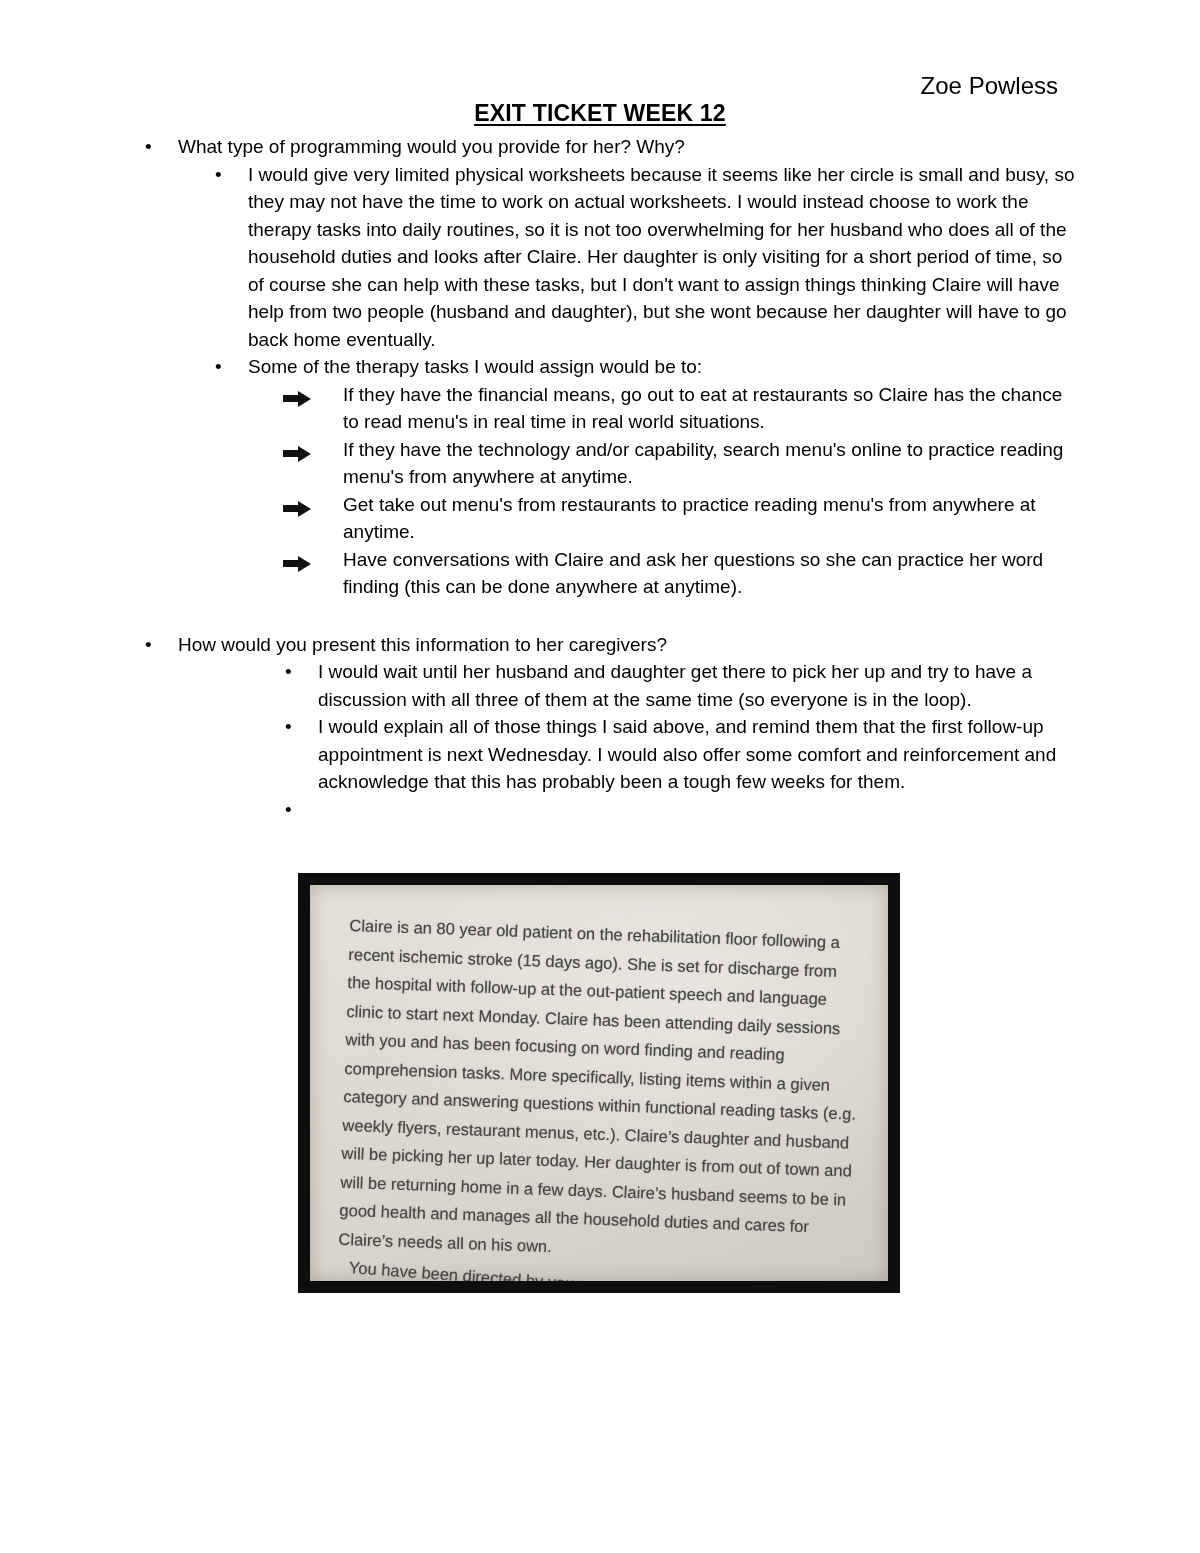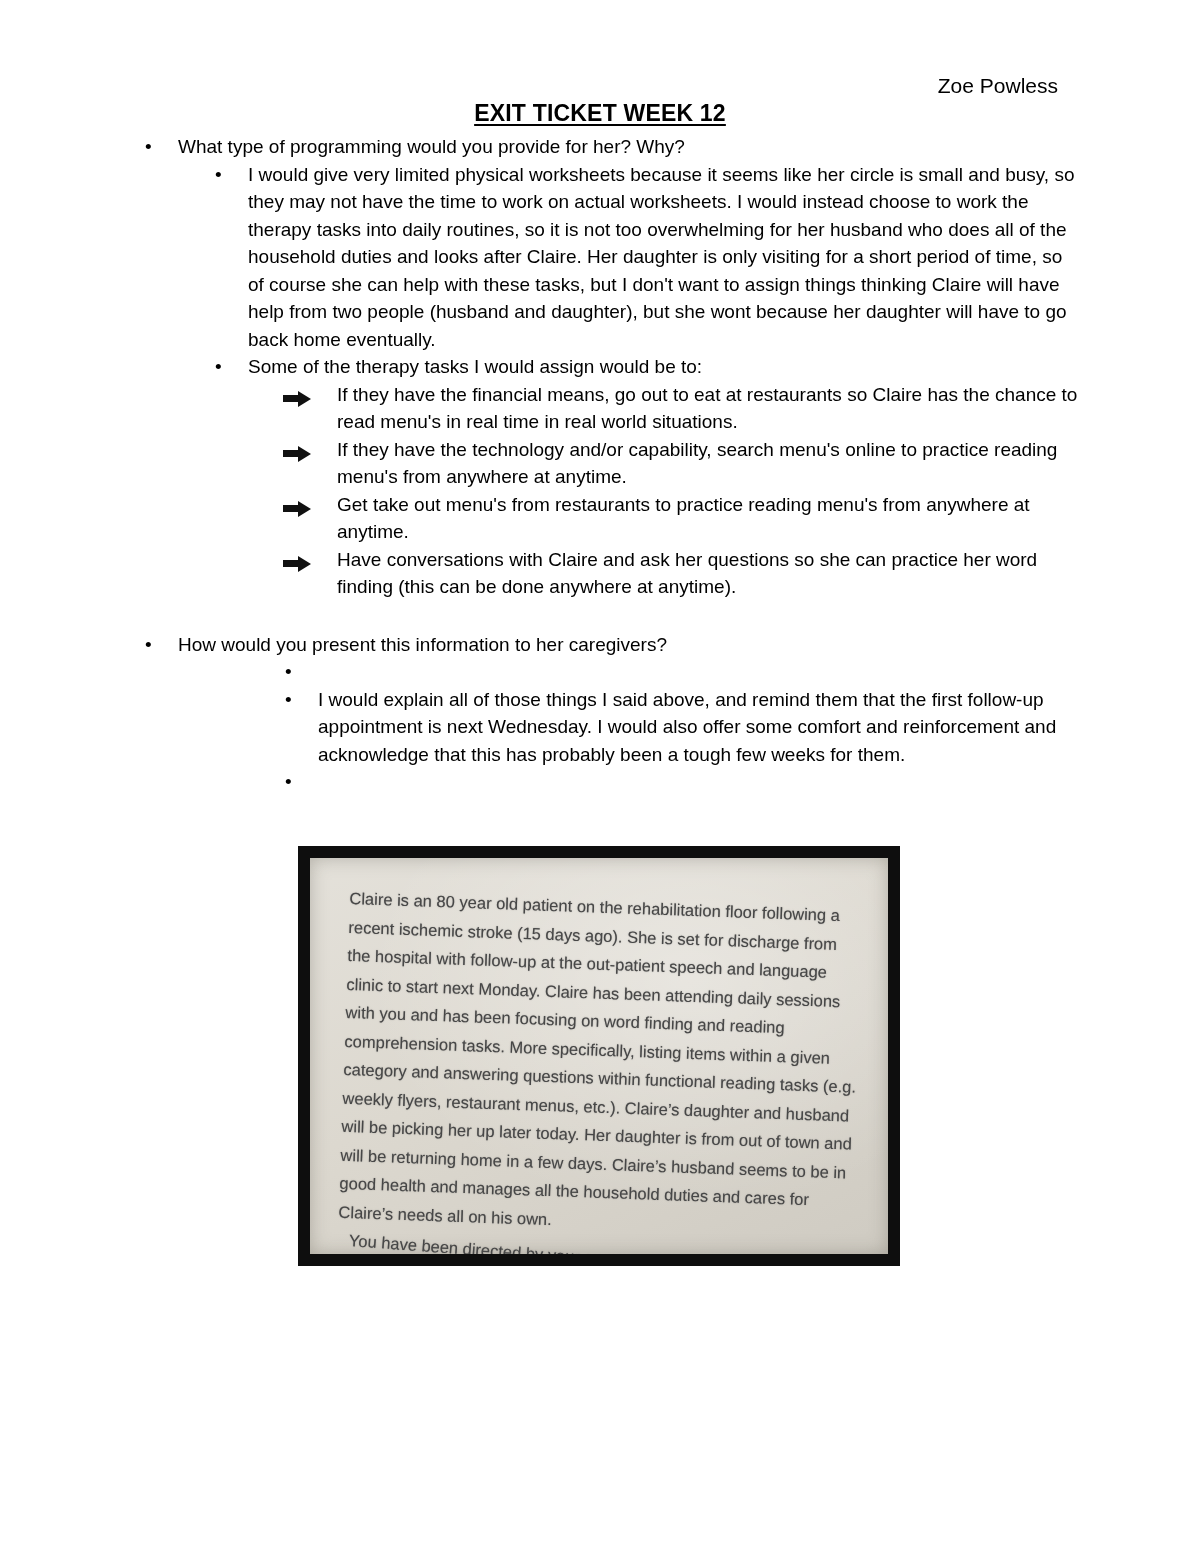--- a/index.html
+++ b/index.html
@@ -11,21 +11,21 @@
     background:#ffffff;
     font-family:"Liberation Sans","DejaVu Sans",sans-serif;
     color:#000;
     overflow:hidden;
   }
   
   .doc-header{
     padding-top:72px;
     padding-right:142px;
     text-align:right;
-    font-size:21px;
+    font-size:24px;
     line-height:28px;
     font-weight:400;
     margin-left:11px;
   }
   
   .doc-title{
     margin-top:0;
     text-align:center;
     font-size:23px;
     font-weight:700;
@@ -35,21 +35,21 @@
     letter-spacing:.2px;
   }
   
   .row{display:flex;align-items:flex-start;font-size:19px;line-height:27.5px;}
   .row .marker{flex:0 0 auto;}
   .l1{padding-left:145px;padding-right:110px;margin-top:6px;}
   .l1 .marker{width:33px;font-size:19px;}
   .l1 .txt{font-weight:400;}
   .l2a{padding-left:215px;padding-right:117px;}
   .l2a .marker{width:33px;}
-  .arrow-row{padding-left:283px;padding-right:118px;}
+  .arrow-row{padding-left:283px;padding-right:118px;gap:6px;}
   .arrow-row .marker{width:54px;padding-top:6px;}
   .l2b{padding-left:285px;padding-right:115px;}
   .l2b .marker{width:33px;}
   .section-gap{margin-top:30px;}
   
   .arrow-shape{display:inline-block;position:relative;width:30px;height:16px;}
   .arrow-shape .bar{position:absolute;left:0;top:4.5px;width:16px;height:7px;background:#111;}
   .arrow-shape .head{position:absolute;left:15px;top:0;width:0;height:0;
     border-top:8px solid transparent;border-bottom:8px solid transparent;border-left:13px solid #111;}
   
@@ -124,20 +124,21 @@
     <span class="txt">Have conversations with Claire and ask her questions so she can practice her word finding (this can be done anywhere at anytime).</span>
   </div>
 
   <div class="row l1 section-gap">
     <span class="marker">•</span>
     <span class="txt">How would you present this information to her caregivers?</span>
   </div>
 
   <div class="row l2b">
     <span class="marker">•</span>
+    <span class="txt">I would wait until her husband and daughter get there to pick her up and try to have a discussion with all three of them at the same time (so everyone is in the loop).</span>
   </div>
 
   <div class="row l2b">
     <span class="marker">•</span>
     <span class="txt">I would explain all of those things I said above, and remind them that the first follow-up appointment is next Wednesday. I would also offer some comfort and reinforcement and acknowledge that this has probably been a tough few weeks for them.</span>
   </div>
 
   <div class="row l2b">
     <span class="marker">•</span>
   </div>

